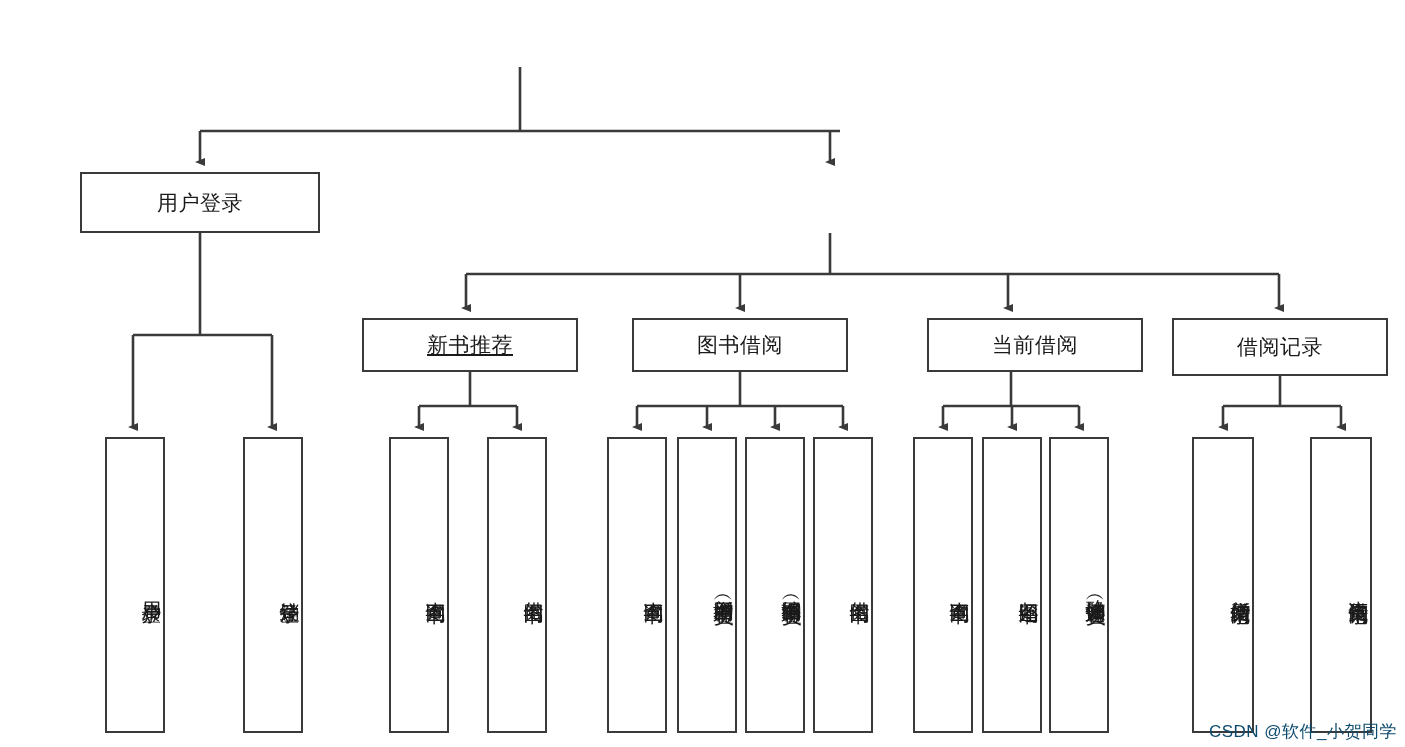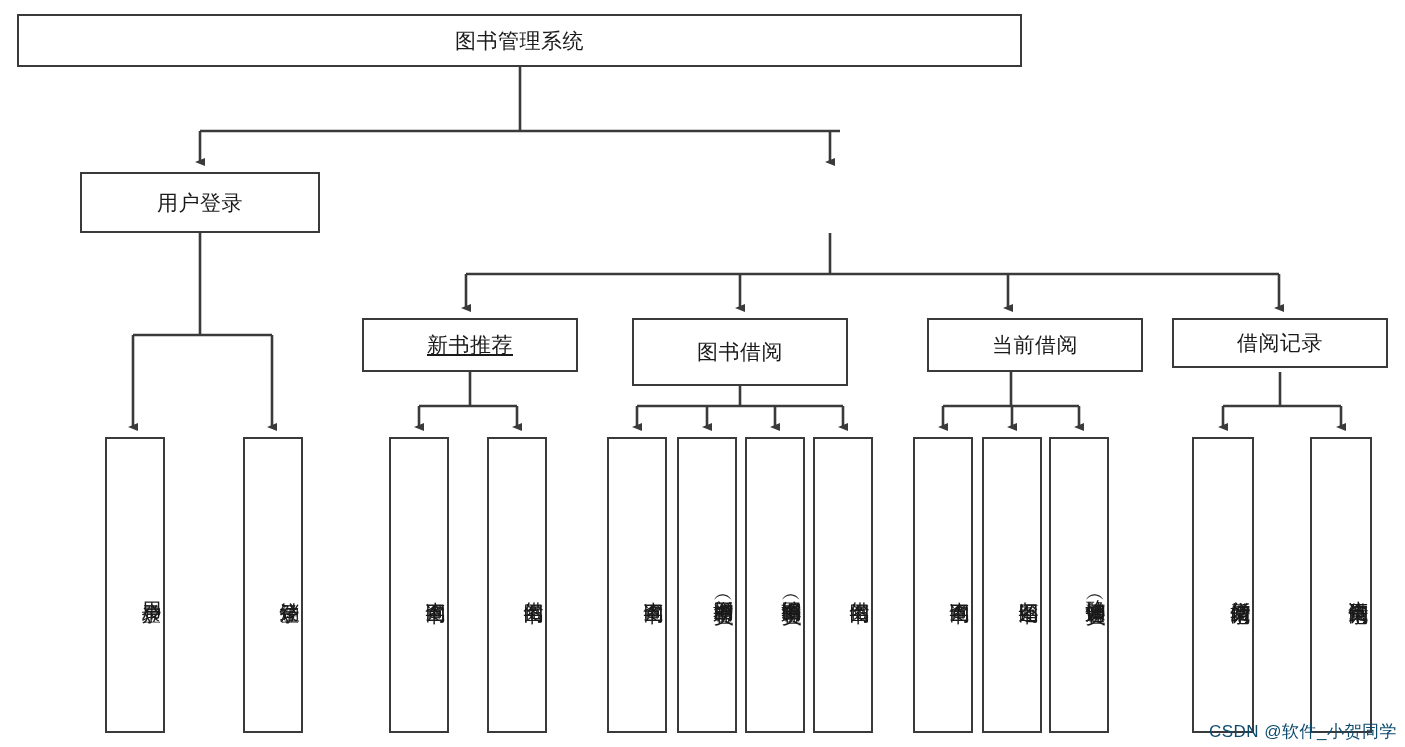--- a/index.html
+++ b/index.html
@@ -113,38 +113,35 @@
       <path d="M 1012 406 L 1012 427" marker-end="url(#arrow)"></path>
       <path d="M 1079 406 L 1079 427" marker-end="url(#arrow)"></path>
 
       <path d="M 1280 372 L 1280 406"></path>
       <path d="M 1223 406 L 1341 406"></path>
       <path d="M 1223 406 L 1223 427" marker-end="url(#arrow)"></path>
       <path d="M 1341 406 L 1341 427" marker-end="url(#arrow)"></path>
     </g>
   </svg>
 
-  <div class="node horiz" style="left:17px; top:14px; width:1005px; height:53px;">
-    <span>图书管理系统</span>
-  </div>
 
   <div class="node horiz" style="left:80px; top:172px; width:240px; height:61px;">
     <span>用户登录</span>
   </div>
 
   <div class="node horiz" style="left:362px; top:318px; width:216px; height:54px;text-decoration:underline;">
     <span>新书推荐</span>
   </div>
-  <div class="node horiz" style="left:632px; top:318px; width:216px; height:68px;">
+  <div class="node horiz" style="left:632px; top:318px; width:216px; height:54px;">
     <span>图书借阅</span>
   </div>
   <div class="node horiz" style="left:903px; top:318px; width:216px; height:54px;margin-left:24px;">
     <span>当前借阅</span>
   </div>
-  <div class="node horiz" style="left:1172px; top:318px; width:216px; height:50px;">
+  <div class="node horiz" style="left:1172px; top:318px; width:216px; height:58px;">
     <span>借阅记录</span>
   </div>
 
   <div class="node vert" style="left:105px; top:437px; width:60px; height:296px;">
     <span class="vtext">用户登录</span>
   </div>
   <div class="node vert" style="left:243px; top:437px; width:60px; height:296px;">
     <span class="vtext">注销登录</span>
   </div>
   <div class="node vert" style="left:389px; top:437px; width:60px; height:296px;">

